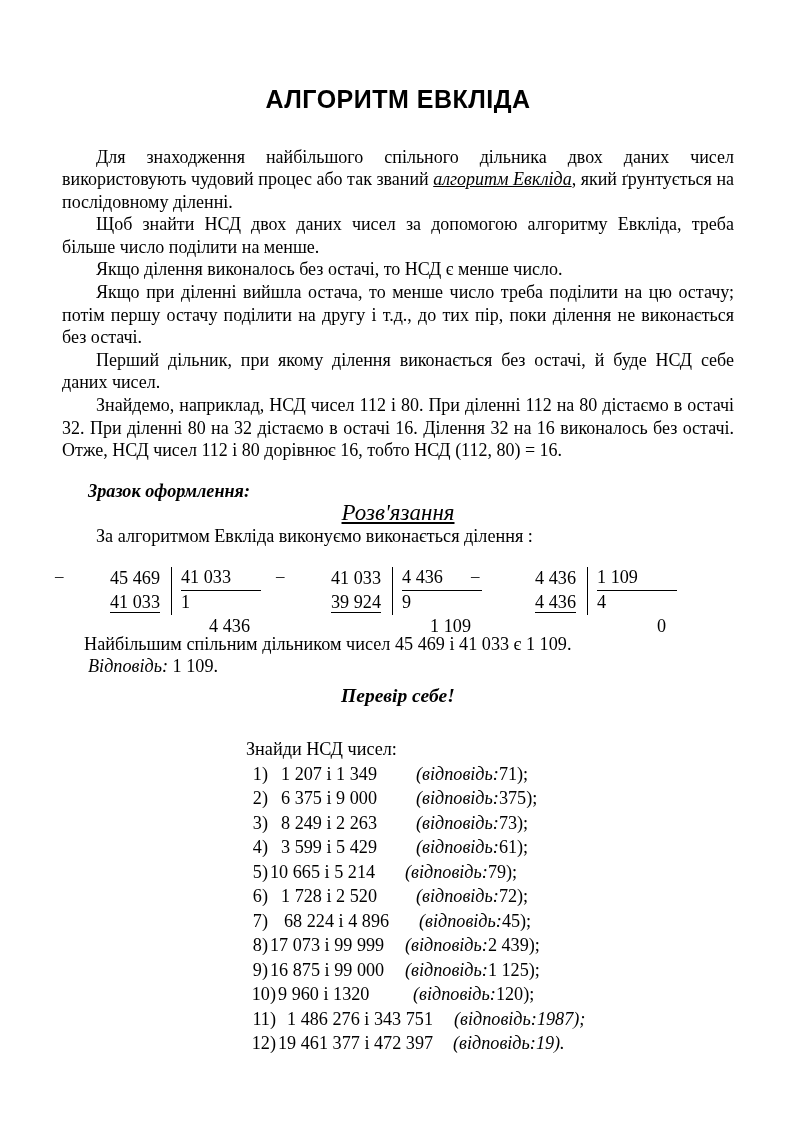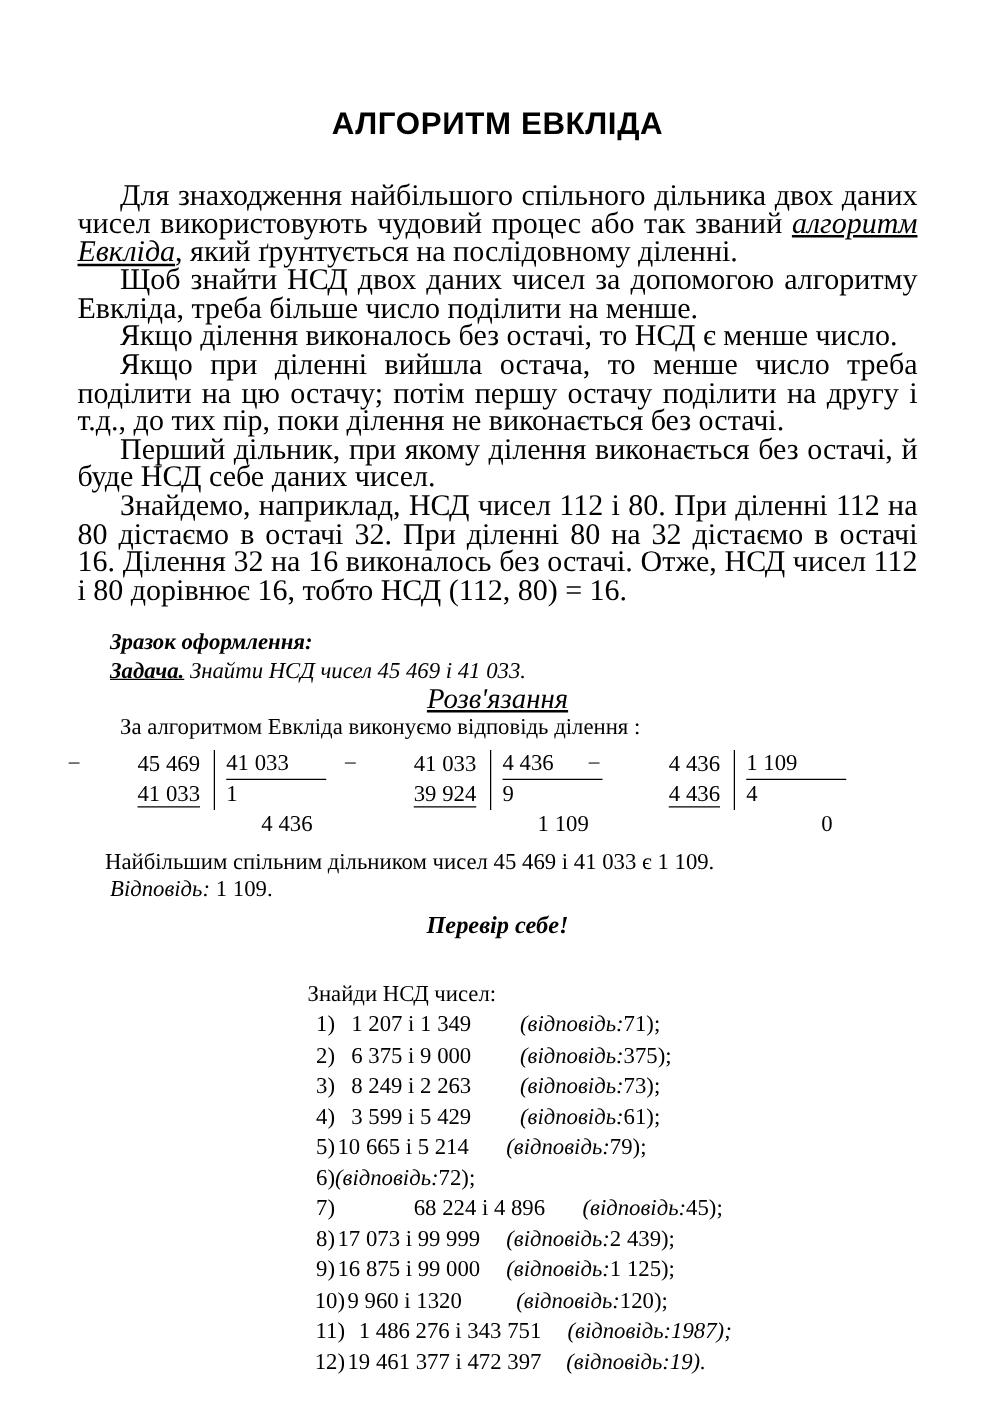--- a/index.html
+++ b/index.html
@@ -35,21 +35,21 @@
     font-weight: bold;
     font-size: 25px;
     letter-spacing: 0.5px;
     text-align: center;
     margin: 0 0 32px 0;
     line-height: 1.1;
   }
 
   
   p.body {
-    font-size: 24px;
+    font-size: 18px;
     line-height: 22.6px;
     margin: 0;
     text-align: justify;
     text-indent: 34px;
     hyphens: none;
   }
 
   .it { font-style: italic; }
   .iu { font-style: italic; text-decoration: underline; }
   .biu{ font-style: italic; font-weight: bold; text-decoration: underline; }
@@ -87,21 +87,21 @@
 
   
   .divisions {
     position: relative;
     height: 82px;
     margin-top: 3px;
     font-size: 18.2px;
   }
   .divblock {
     position: absolute;
-    top: 4px;
+    top: 16px;
   }
   .divblock.b1 { left: 6px; }
   .divblock.b2 { left: 227px; }
   .divblock.b3 { left: 422px; }
 
   .divgrid {
     display: grid;
     grid-template-columns: auto auto;
     position: relative;
   }
@@ -222,25 +222,24 @@
     <p class="body">Якщо ділення виконалось без остачі, то НСД є менше число.</p>
 
     <p class="body">Якщо при діленні вийшла остача, то менше число треба поділити на цю остачу; потім першу остачу поділити на другу і т.д., до тих пір, поки ділення не виконається без остачі.</p>
 
     <p class="body">Перший дільник, при якому ділення виконається без остачі, й буде НСД себе даних чисел.</p>
 
     <p class="body">Знайдемо, наприклад, НСД чисел  112 і 80. При діленні 112 на 80 дістаємо в остачі 32. При діленні 80 на 32 дістаємо в остачі 16. Ділення 32 на 16 виконалось без остачі. Отже, НСД чисел 112 і 80 дорівнює 16, тобто НСД (112, 80) = 16.</p>
 
     <p class="sample-head">Зразок оформлення:</p>
 
-    <p class="task-line"><span class="biu">Задача.</span><span> Знайти НСД чисел 45 469 і  41 033.</span></p>
 
     <p class="solution-head"><span>Розв'язання</span></p>
 
-    <p class="algo-line">За алгоритмом Евкліда виконуємо відповідь ділення :</p>
+    <p class="algo-line">За алгоритмом Евкліда виконуємо виконається ділення :</p>
 
     <div class="divisions">
 
       <div class="divblock b1">
         <div class="divgrid">
           <div class="left-col">
             <div class="rowtxt minus-mark">45 469</div>
             <div class="rowtxt"><span class="ul-num">41 033</span></div>
           </div>
           <div class="right-col">
@@ -310,25 +309,26 @@
             <span class="ex-task" style="width: 135px; padding-left: 13px;">3 599 і 5 429</span>
             <span class="ex-ans"><span class="it">(відповідь:</span><span>61);</span></span>
           </div>
           <div class="ex-row">
             <span class="ex-num" style="width: 22px;">5)</span>
             <span class="ex-task" style="width: 135px; padding-left: 2px;">10 665 і 5 214</span>
             <span class="ex-ans"><span class="it">(відповідь:</span><span>79);</span></span>
           </div>
           <div class="ex-row">
             <span class="ex-num" style="width: 22px;">6)</span>
+            <span class="ex-task" style="width: 135px; padding-left: 13px;">1 728 і 2 520</span>
             <span class="ex-ans"><span class="it">(відповідь:</span><span>72);</span></span>
           </div>
           <div class="ex-row">
             <span class="ex-num" style="width: 22px;">7)</span>
-            <span class="ex-task" style="width: 135px; padding-left: 16px; margin-left: 47px;">68 224 і 4 896</span>
+            <span class="ex-task" style="width: 135px; padding-left: 16px;">68 224 і 4 896</span>
             <span class="ex-ans"><span class="it">(відповідь:</span><span>45);</span></span>
           </div>
           <div class="ex-row">
             <span class="ex-num" style="width: 22px;">8)</span>
             <span class="ex-task" style="width: 135px; padding-left: 2px;">17 073 і 99 999</span>
             <span class="ex-ans"><span class="it">(відповідь:</span><span>2 439);</span></span>
           </div>
           <div class="ex-row">
             <span class="ex-num" style="width: 22px;">9)</span>
             <span class="ex-task" style="width: 135px; padding-left: 2px;">16 875 і 99 000</span>

